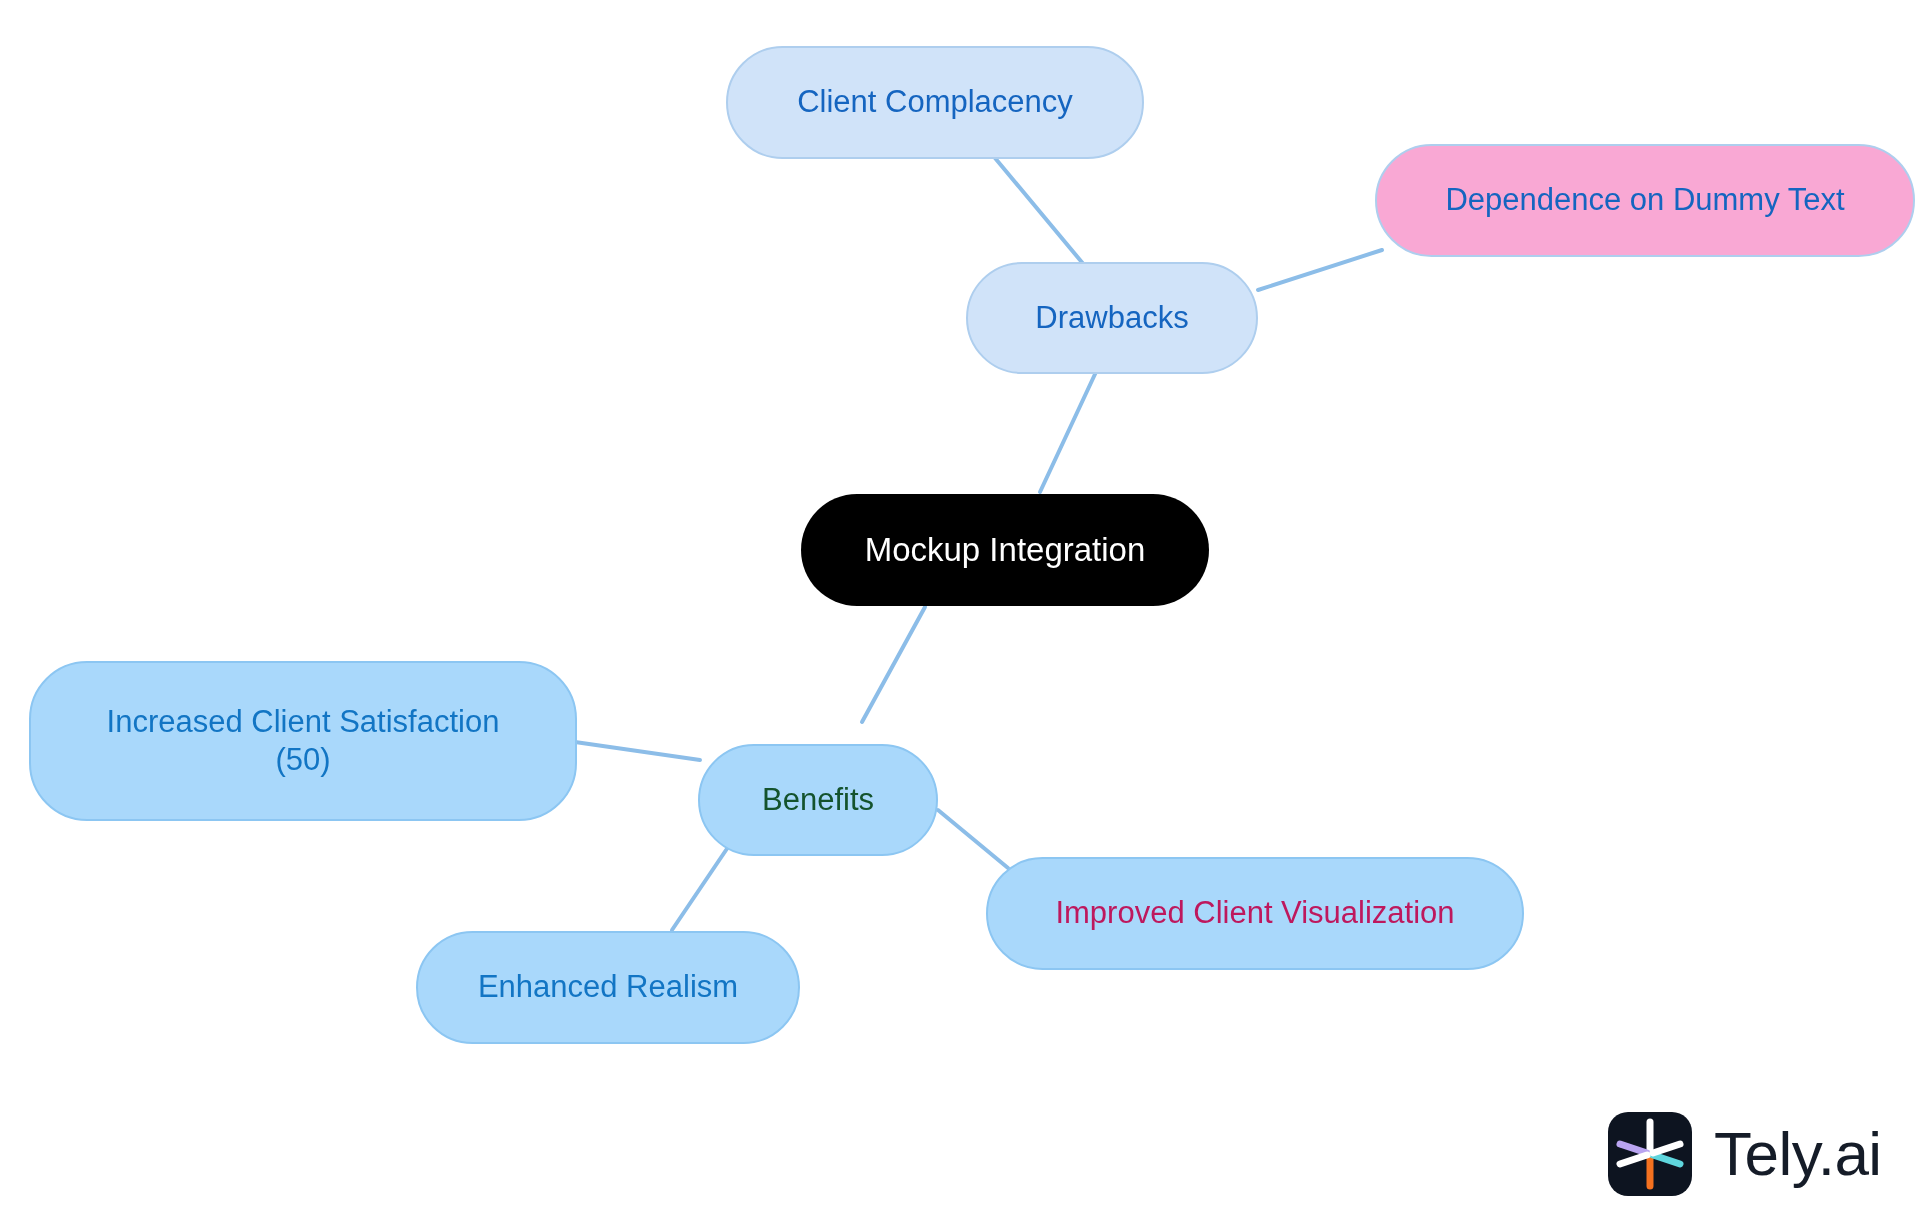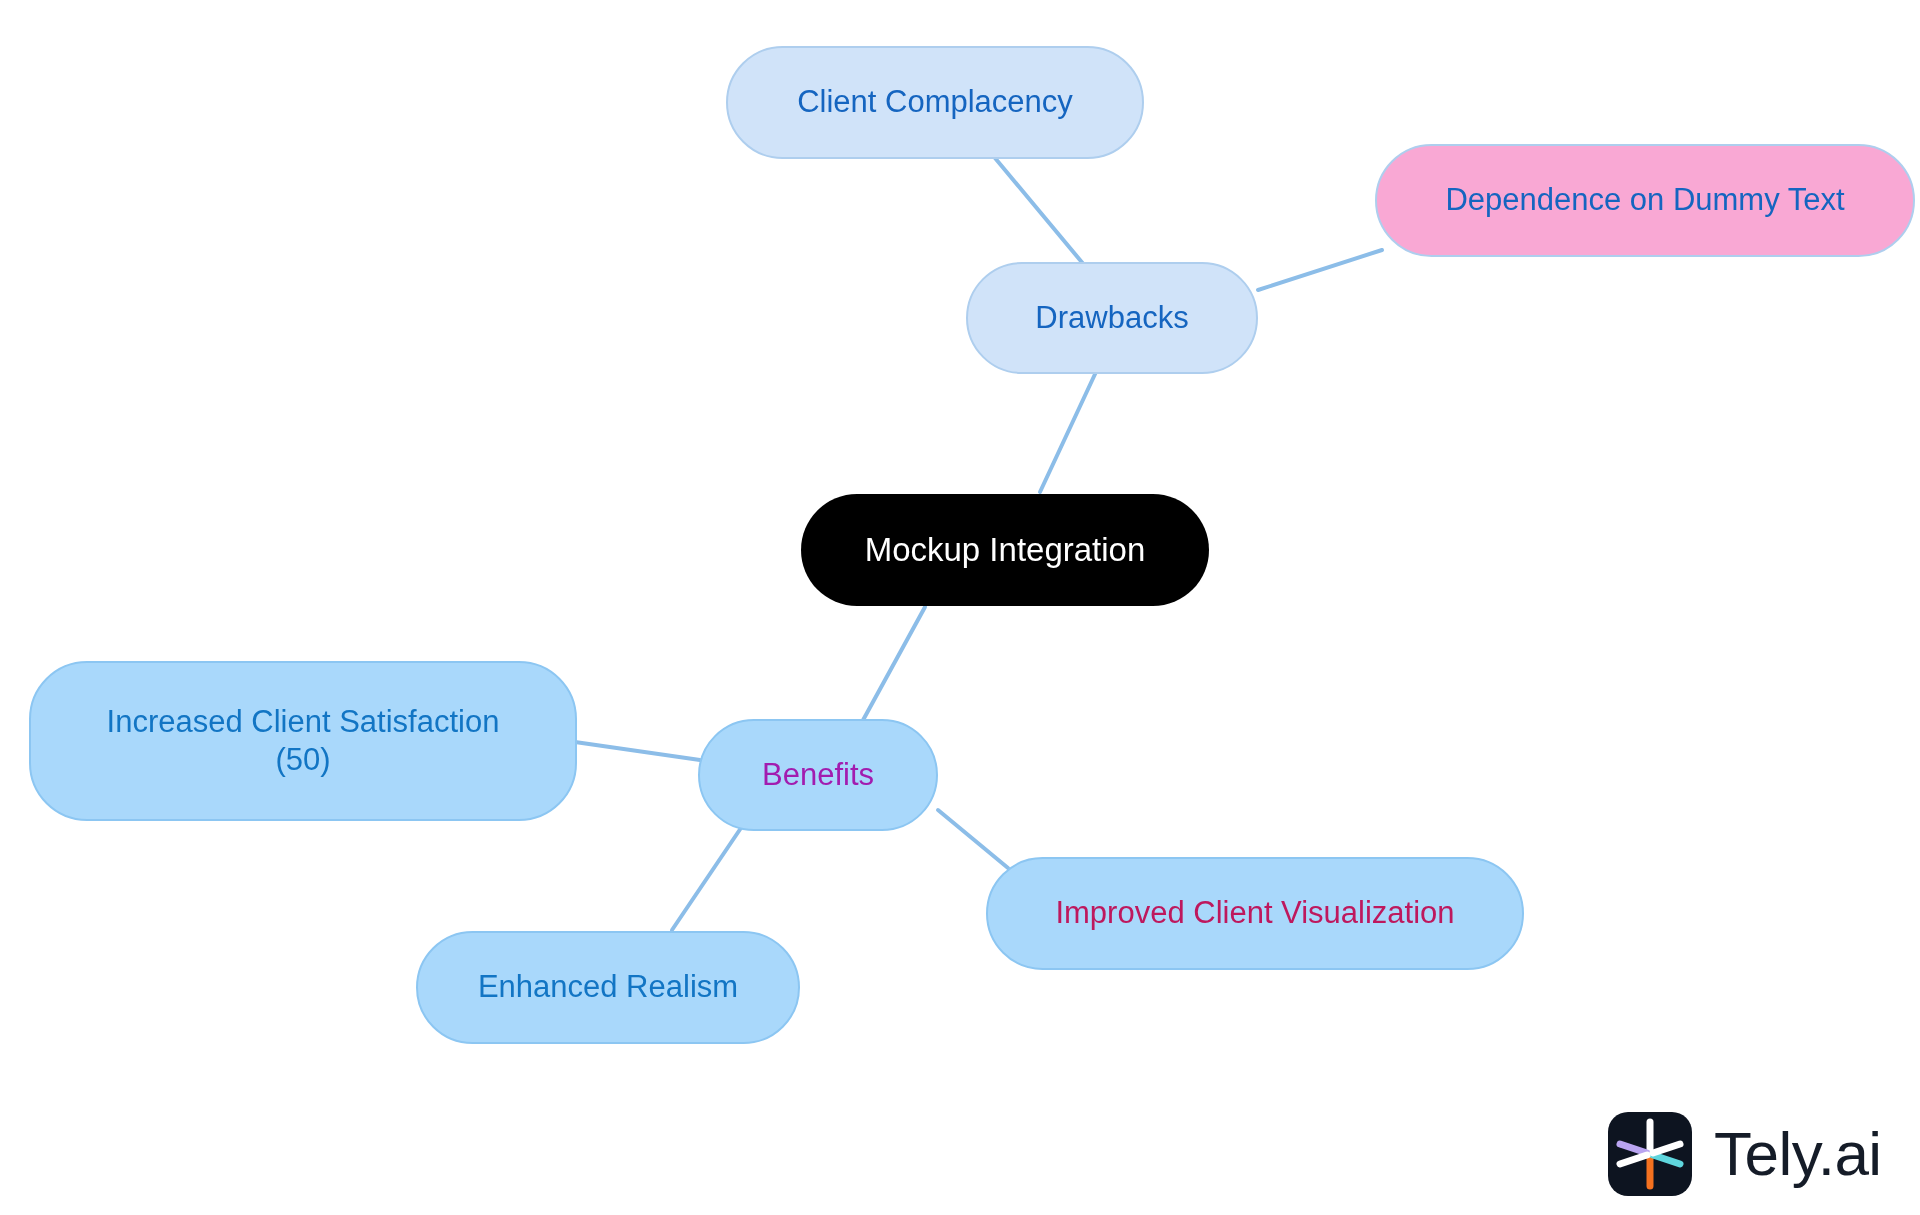--- a/index.html
+++ b/index.html
@@ -98,21 +98,21 @@
       <line x1="700" y1="760" x2="575" y2="742" stroke="#8cbde8" stroke-width="4" stroke-linecap="round"></line>
       <line x1="745" y1="822" x2="672" y2="930" stroke="#8cbde8" stroke-width="4" stroke-linecap="round"></line>
       <line x1="938" y1="810" x2="1008" y2="868" stroke="#8cbde8" stroke-width="4" stroke-linecap="round"></line>
     </svg>
 
   <div id="nodes">
       <div class="node root" style="left: 801px; top: 494px; width: 408px; height: 112px;"><span>Mockup Integration</span></div>
       <div class="node pale branch" style="left: 966px; top: 262px; width: 292px; height: 112px; background: rgb(208, 227, 249); color: rgb(21, 101, 192);"><span>Drawbacks</span></div>
       <div class="node pale" style="left: 726px; top: 45.5px; width: 418px; height: 113px; background: rgb(208, 227, 249); color: rgb(21, 101, 192);"><span>Client Complacency</span></div>
       <div class="node pale" style="left: 1375px; top: 143.5px; width: 540px; height: 113px; background: #f9a8d4; color: rgb(21, 101, 192);"><span>Dependence on Dummy Text</span></div>
-      <div class="node vivid branch" style="left: 698px; top: 719px; width: 240px; height: 112px; background: rgb(169, 216, 251); color: #a21caf;"><span>Benefits</span></div>
+      <div class="node vivid branch" style="left: 698px; top: 744px; width: 240px; height: 112px; background: rgb(169, 216, 251); color: #14532d;"><span>Benefits</span></div>
       <div class="node vivid" style="left: 29px; top: 613px; width: 548px; height: 160px; background: rgb(169, 216, 251); color: rgb(18, 117, 196); margin-top: 48px;"><span>Increased Client Satisfaction
 (50)</span></div>
       <div class="node vivid" style="left: 416px; top: 930.5px; width: 384px; height: 113px; background: rgb(169, 216, 251); color: rgb(18, 117, 196);"><span>Enhanced Realism</span></div>
       <div class="node vivid" style="left: 986px; top: 856.5px; width: 538px; height: 113px; background: rgb(169, 216, 251); color: #be185d;"><span>Improved Client Visualization</span></div>
     </div>
 
   <div id="logo" style="left: 1608px; top: 1112px;">
     <div class="logo-mark">
       <svg width="84" height="84" viewBox="0 0 84 84" xmlns="http://www.w3.org/2000/svg">
         <g stroke-linecap="round">

